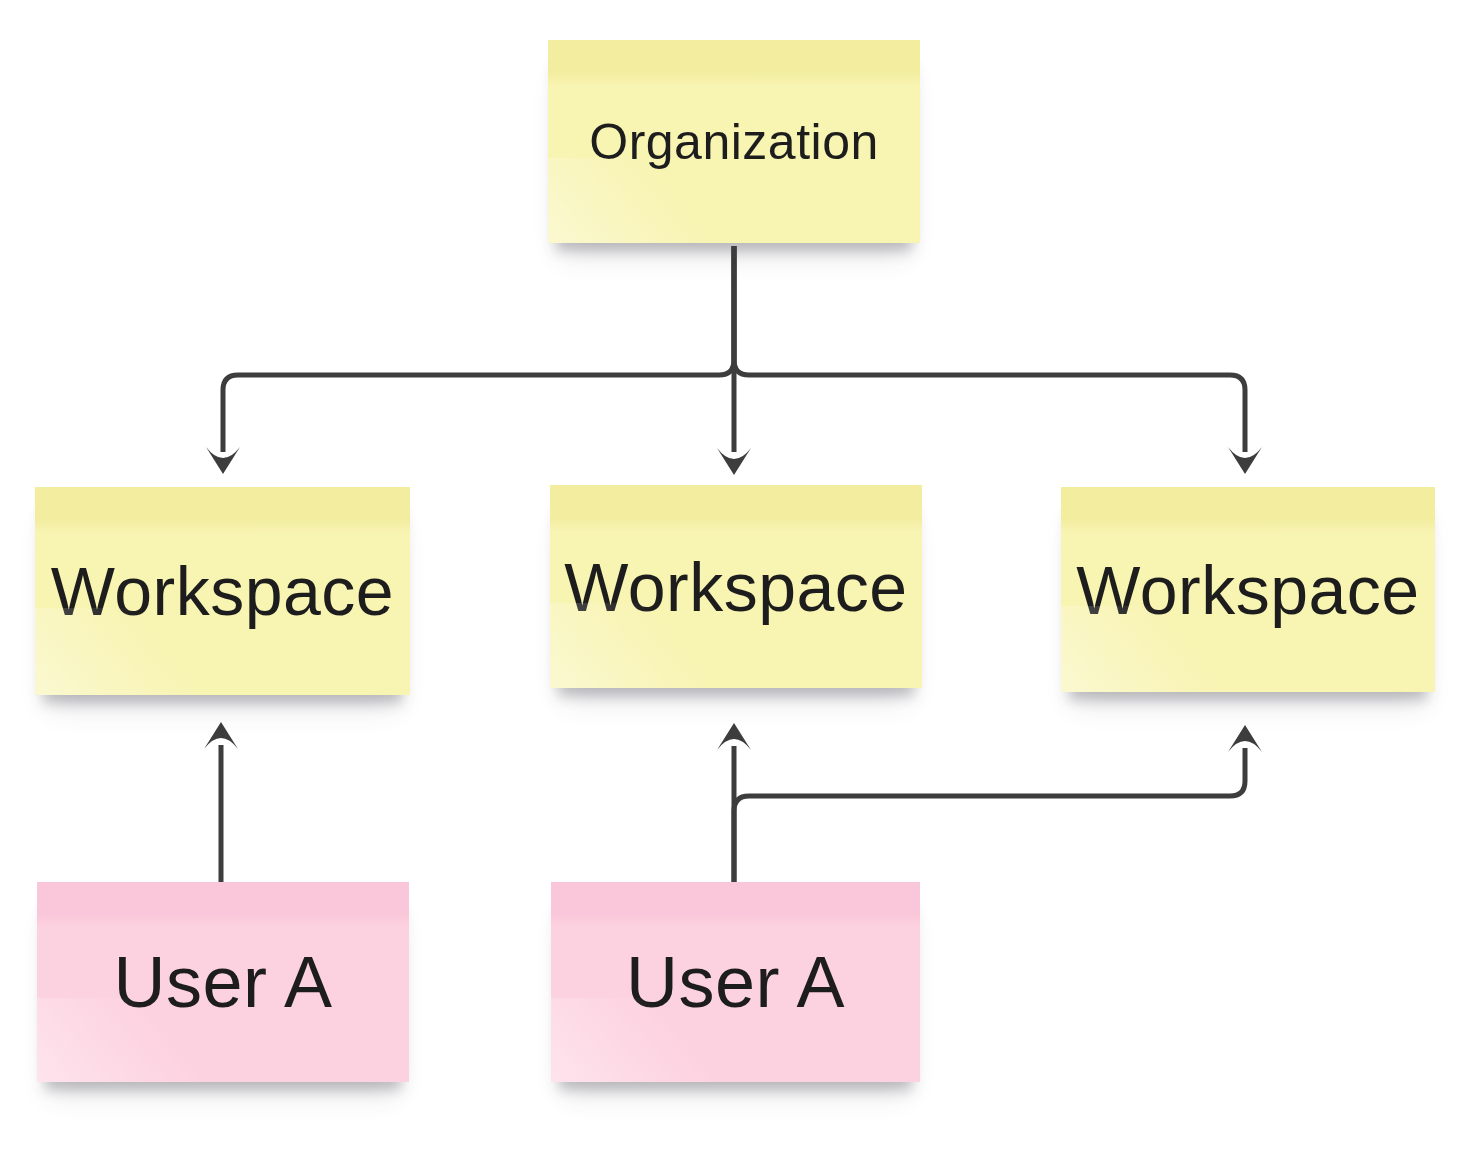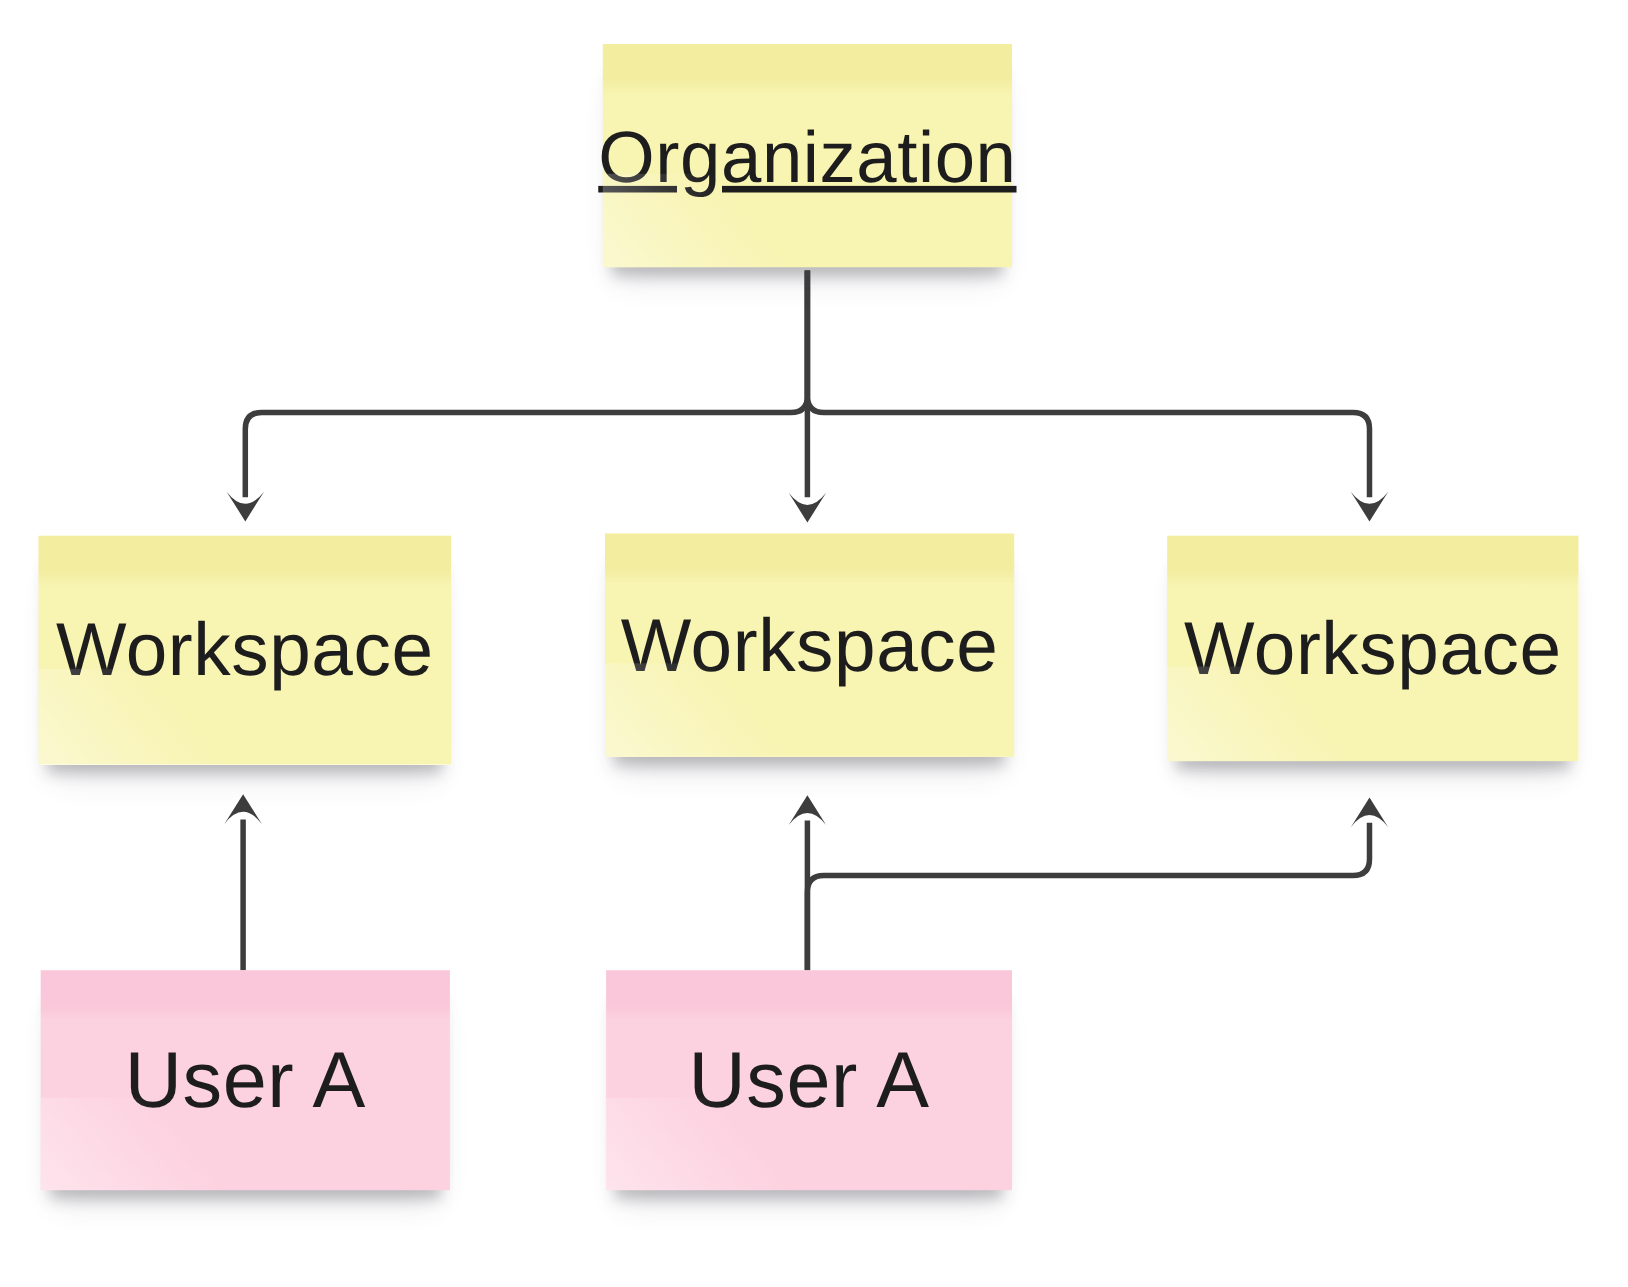--- a/index.html
+++ b/index.html
@@ -59,21 +59,21 @@
     left: 0;
     bottom: 0;
     width: 55%;
     height: 42%;
     pointer-events: none;
     background: linear-gradient(50deg,
       rgba(255, 255, 255, 0.40) 0%,
       rgba(255, 255, 255, 0.14) 38%,
       rgba(255, 255, 255, 0) 62%);
   }
-  .n-organization     { left: 548px;  top: 40px;  width: 372px; height: 203px; font-size: 66px; text-decoration: underline; }
+  .n-organization     { left: 548px;  top: 40px;  width: 372px; height: 203px; font-size: 50px; }
   .n-workspace-left   { left: 35px;   top: 487px; width: 375px; height: 208px; font-size: 68px; }
   .n-workspace-center { left: 550px;  top: 485px; width: 372px; height: 203px; font-size: 68px; }
   .n-workspace-right  { left: 1061px; top: 487px; width: 374px; height: 205px; font-size: 68px; }
   .n-user-a-left      { left: 37px;   top: 882px; width: 372px; height: 200px; font-size: 72px; }
   .n-user-a-center    { left: 551px;  top: 882px; width: 369px; height: 200px; font-size: 72px; }
 </style>
 </head>
 <body>
 
 <div class="board">

